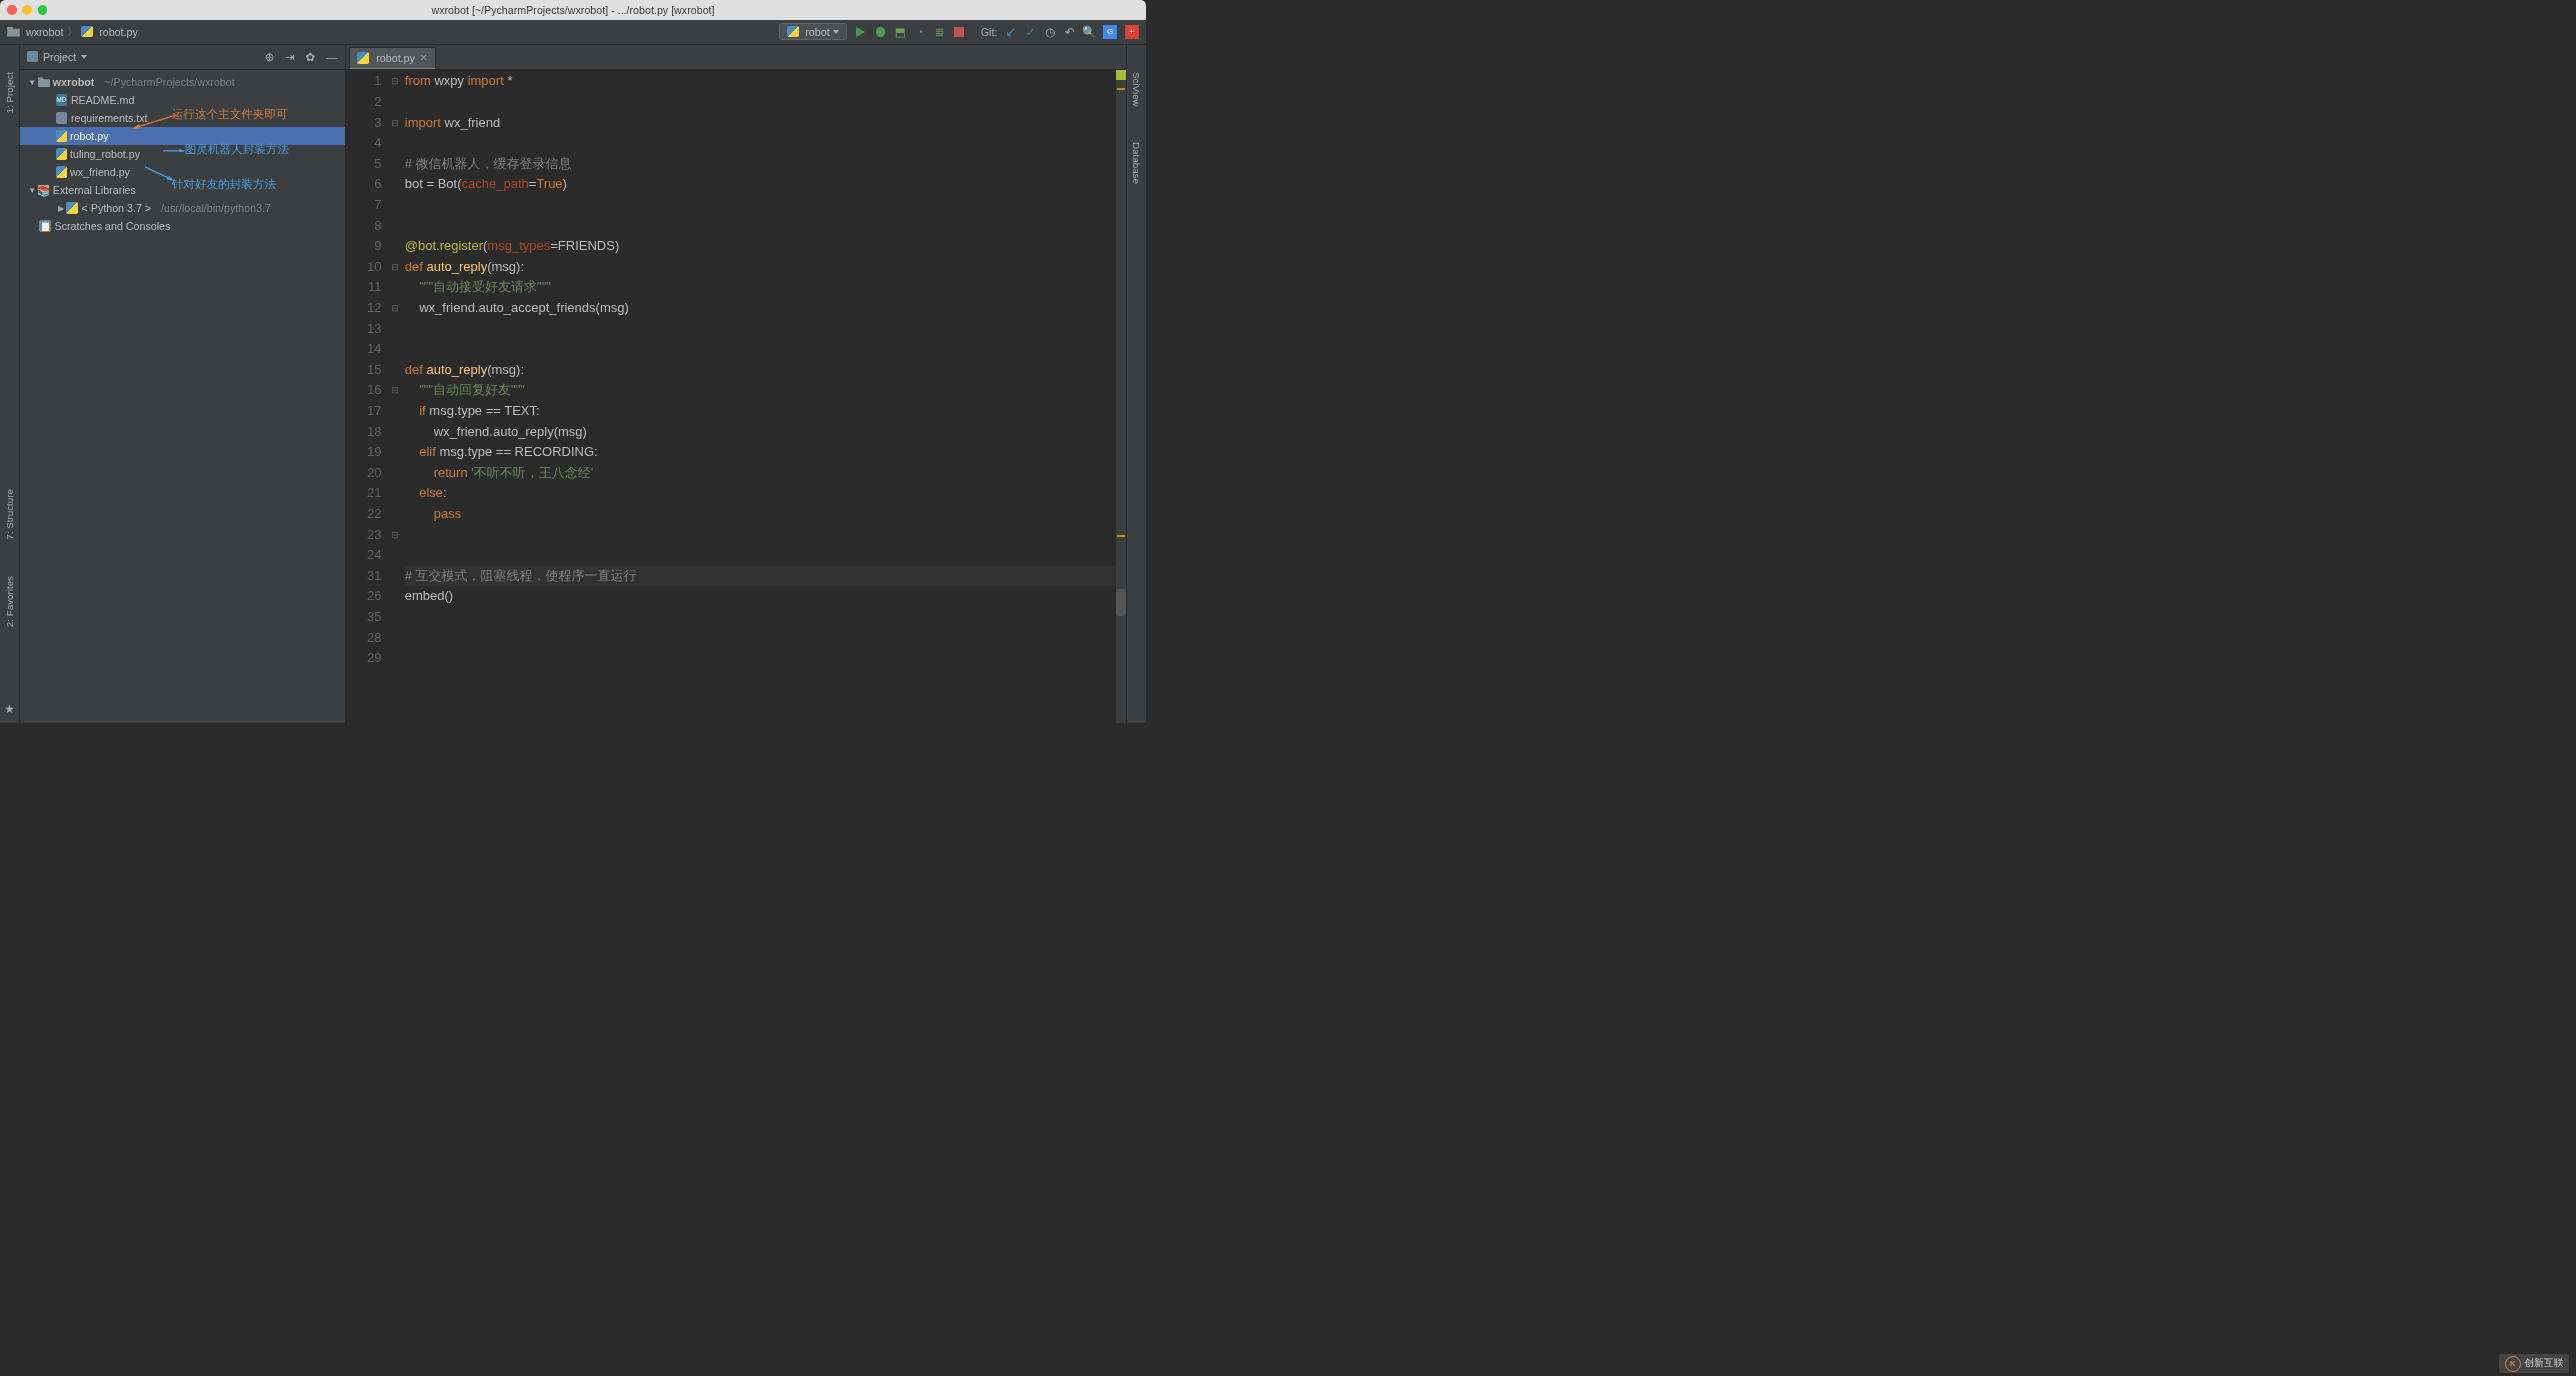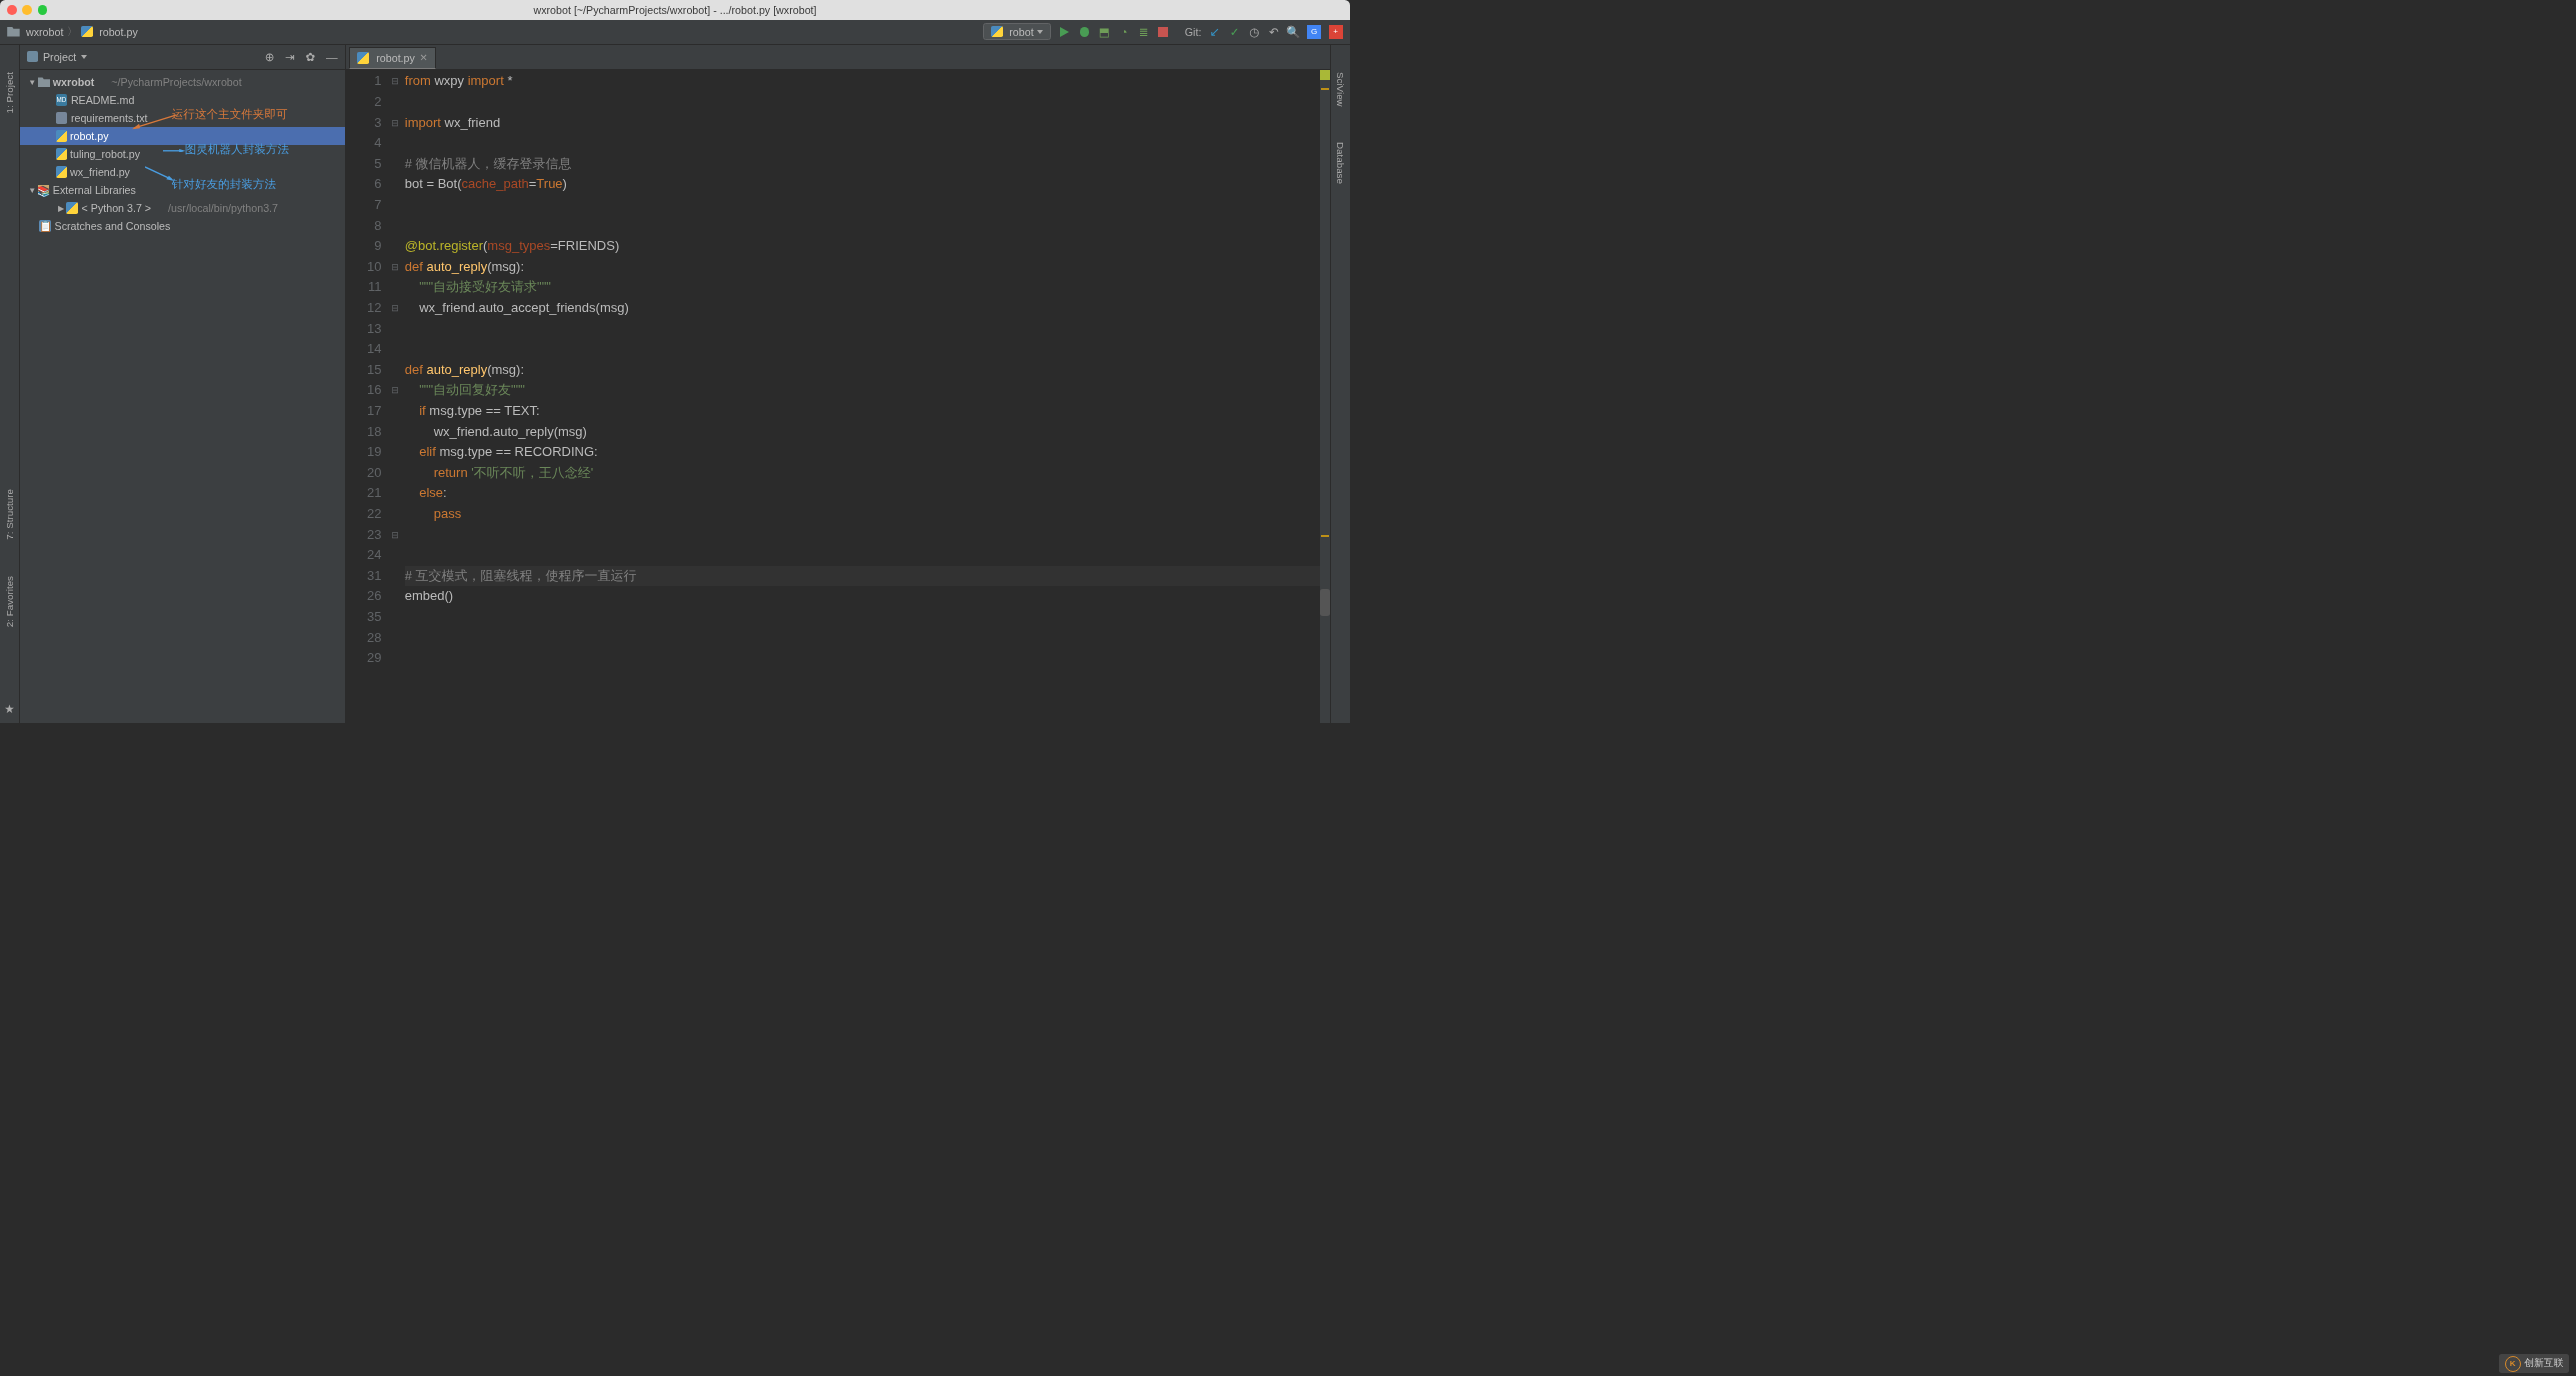--- a/index.html
+++ b/index.html
@@ -1,17 +1,17 @@
 <!DOCTYPE html>
 <html style="font-size:14.3px"><head>
 <meta charset="utf-8">
 <style>
 * { margin: 0; padding: 0; box-sizing: border-box; font-family: -apple-system, "Helvetica Neue", Arial, sans-serif; }
 body { background: #2b2b2b; color: #bbb; font-size: 11.6px; overflow: hidden; }
-.window { width: 1350px; height: 723px; background: #3c3f41; display: flex; flex-direction: column; border-radius: 5.4px 5.4px 0 0; }
+.window { width: 1146px; height: 723px; background: #3c3f41; display: flex; flex-direction: column; border-radius: 5.4px 5.4px 0 0; }
 .titlebar { height: 19.7px; background: #e0e0e0; display: flex; align-items: center; padding: 0 7.2px; border-radius: 5.4px 5.4px 0 0; position: relative; }
 .traffic { display: flex; gap: 5.4px; }
 .dot { width: 9.8px; height: 9.8px; border-radius: 50%; }
 .dot.red { background: #ff5f57; }
 .dot.yellow { background: #ffbd2e; }
 .dot.green { background: #28c940; }
 .title-text { position: absolute; left: 50%; transform: translateX(-50%); color: #3a3a3a; font-size: 10.7px; }
 .toolbar { height: 25px; background: #3c3f41; display: flex; align-items: center; padding: 0 7.2px; border-bottom: 0.9px solid #2b2b2b; justify-content: space-between; }
 .breadcrumb { display: flex; align-items: center; gap: 3.6px; color: #bbb; font-size: 10.7px; }
 .breadcrumb .sep { color: #777; }
@@ -35,21 +35,21 @@
 .proj-icon { width:11.6px; height:11.6px; background:#6e8a9e; display:inline-block; border-radius:1.8px; }
 .panel-header-right { display: flex; align-items: center; gap: 10.7px; color: #aaa; }
 .panel-header-right span { cursor: pointer; font-size: 11.6px; }
 .tree { flex: 1; padding: 3.6px 0; font-size: 10.7px; overflow: auto; position: relative; }
 .tree-row { display: flex; align-items: center; height: 18px; padding-left: 7.2px; cursor: pointer; }
 .tree-row.selected { background: #4b6eaf; color: #fff; }
 .tree-arrow { width: 10.7px; text-align: center; color: #aaa; font-size: 8px; }
 .tree-row.l1 { padding-left: 7.2px; }
 .tree-row.l2 { padding-left: 36px; }
 .tree-row.l3 { padding-left: 36px; }
-.tree-dim { color: #808080; margin-left: 17px; }
+.tree-dim { color: #808080; margin-left: 10px; }
 .annot { position: absolute; font-size: 11.6px; pointer-events: none; font-weight:500; }
 .annot.orange { color: #d8793b; }
 .annot.blue { color: #4a9de0; }
 .editor-area { flex: 1; display: flex; flex-direction: column; background: #2b2b2b; }
 .tab-bar { height: 25px; display: flex; align-items: flex-end; background: #3c3f41; border-bottom: 0.9px solid #2b2b2b; }
 .tab { height: 21.5px; background: #515658; border: 0.9px solid #2b2b2b; border-bottom: none; padding: 0 7.2px; display: flex; align-items: center; gap: 4.5px; font-size: 10.7px; color: #bbb; margin-left: 3.6px; }
 .tab.active { border-bottom: 1.8px solid #7a7a7a; }
 .tab-close { font-size: 9.8px; color: #999; cursor: pointer; }
 .editor { flex: 1; display: flex; overflow: auto; font-family: Menlo, Consolas, monospace; font-size: 13px; line-height: 20.6px; position: relative; }
 .gutter-nums { width: 43px; text-align: right; color: #606366; padding-right: 7.2px; padding-top: 1.8px; user-select: none; }

